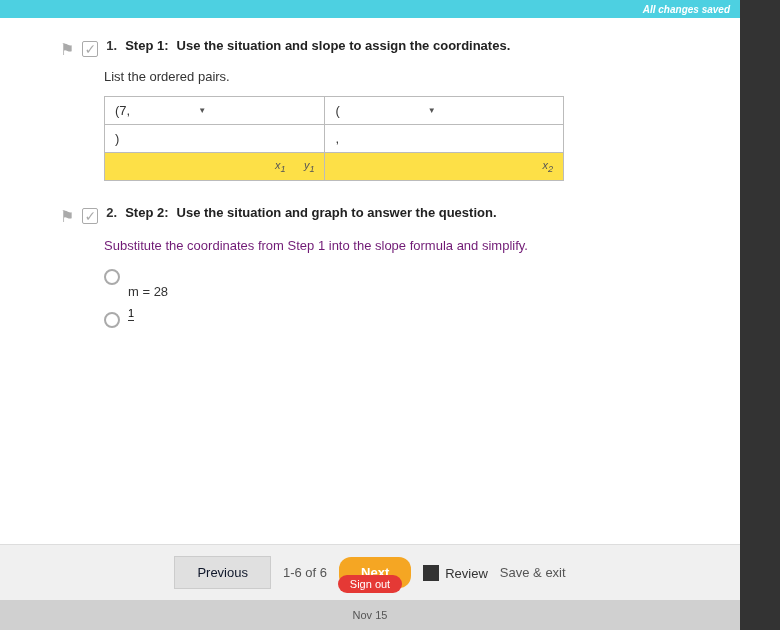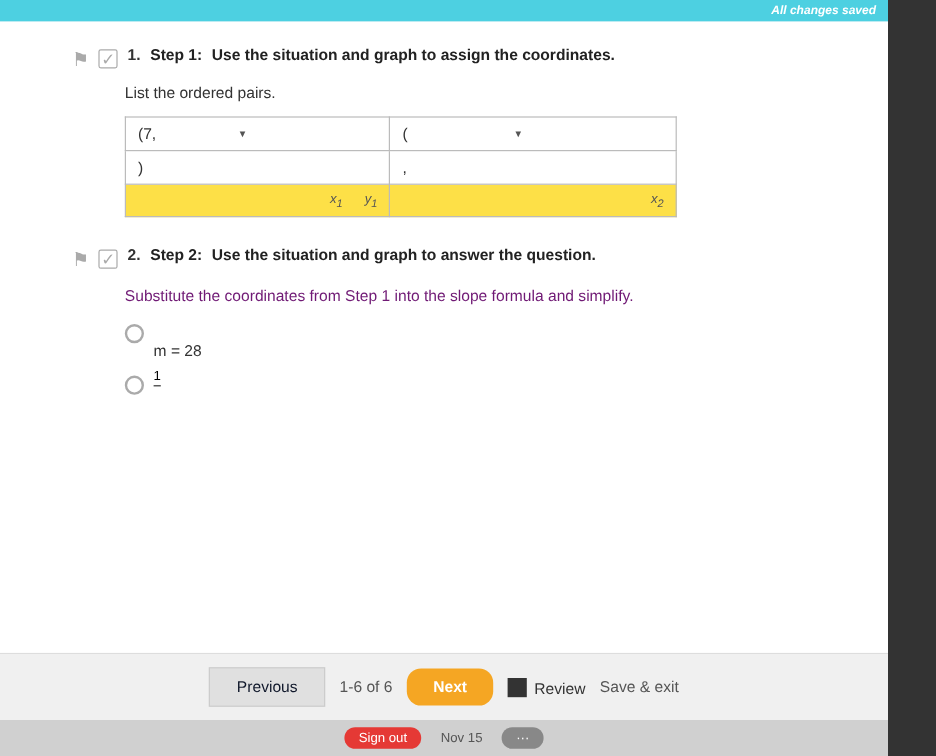--- a/index.html
+++ b/index.html
@@ -218,20 +218,21 @@
       color: #555;
       cursor: pointer;
     }
     .very-bottom {
       height: 30px;
       background: #d0d0d0;
       display: flex;
       align-items: center;
       justify-content: center;
       gap: 16px;
+      flex-direction: column;
     }
     .bottom-btn-red {
       background: #e53935;
       color: #fff;
       border: none;
       border-radius: 12px;
       padding: 3px 12px;
       font-size: 11px;
       cursor: pointer;
     }
@@ -266,21 +267,21 @@
   </div>
 
   <div class="content-area">
 
     <div class="question-block">
       <div class="question-header">
         <span class="bookmark-icon">⚑</span>
         <span class="check-icon">✓</span>
         <span class="question-number">1.</span>
         <span class="question-text">Step 1:</span>
-        <span class="question-text">Use the situation and graph to assign the coordinates.</span>
+        <span class="question-text">Use the situation and slope to assign the coordinates.</span>
       </div>
       <div class="instruction-text">List the ordered pairs.</div>
 
       <table class="coordinates-table">
         <tbody>
           <tr>
             <td class="input-cell">
               <div class="cell-with-select">
                 <span>(7,</span>
                 <input type="text" style="border: none; outline: none; width: 60px; font-size: 13px;">

